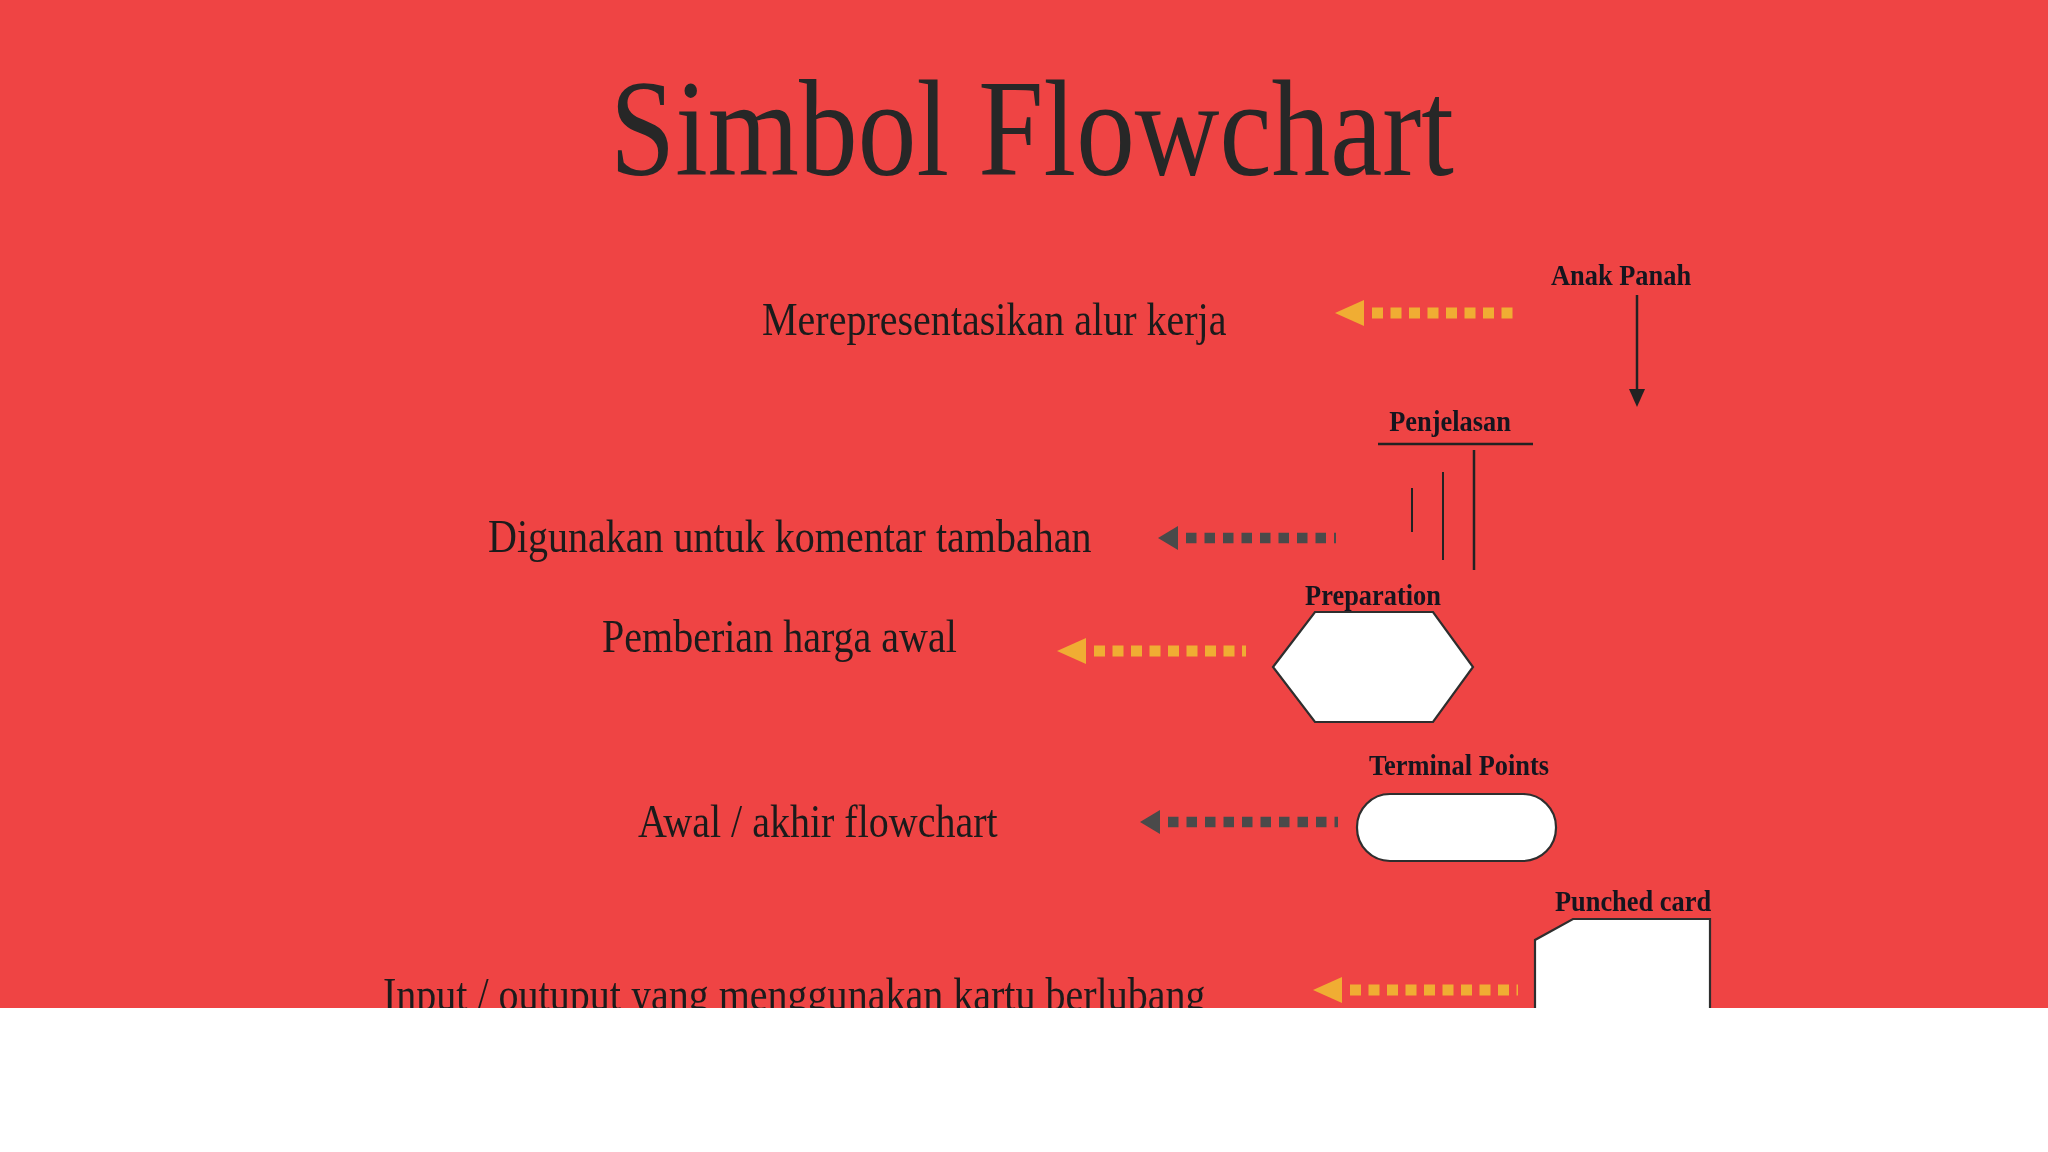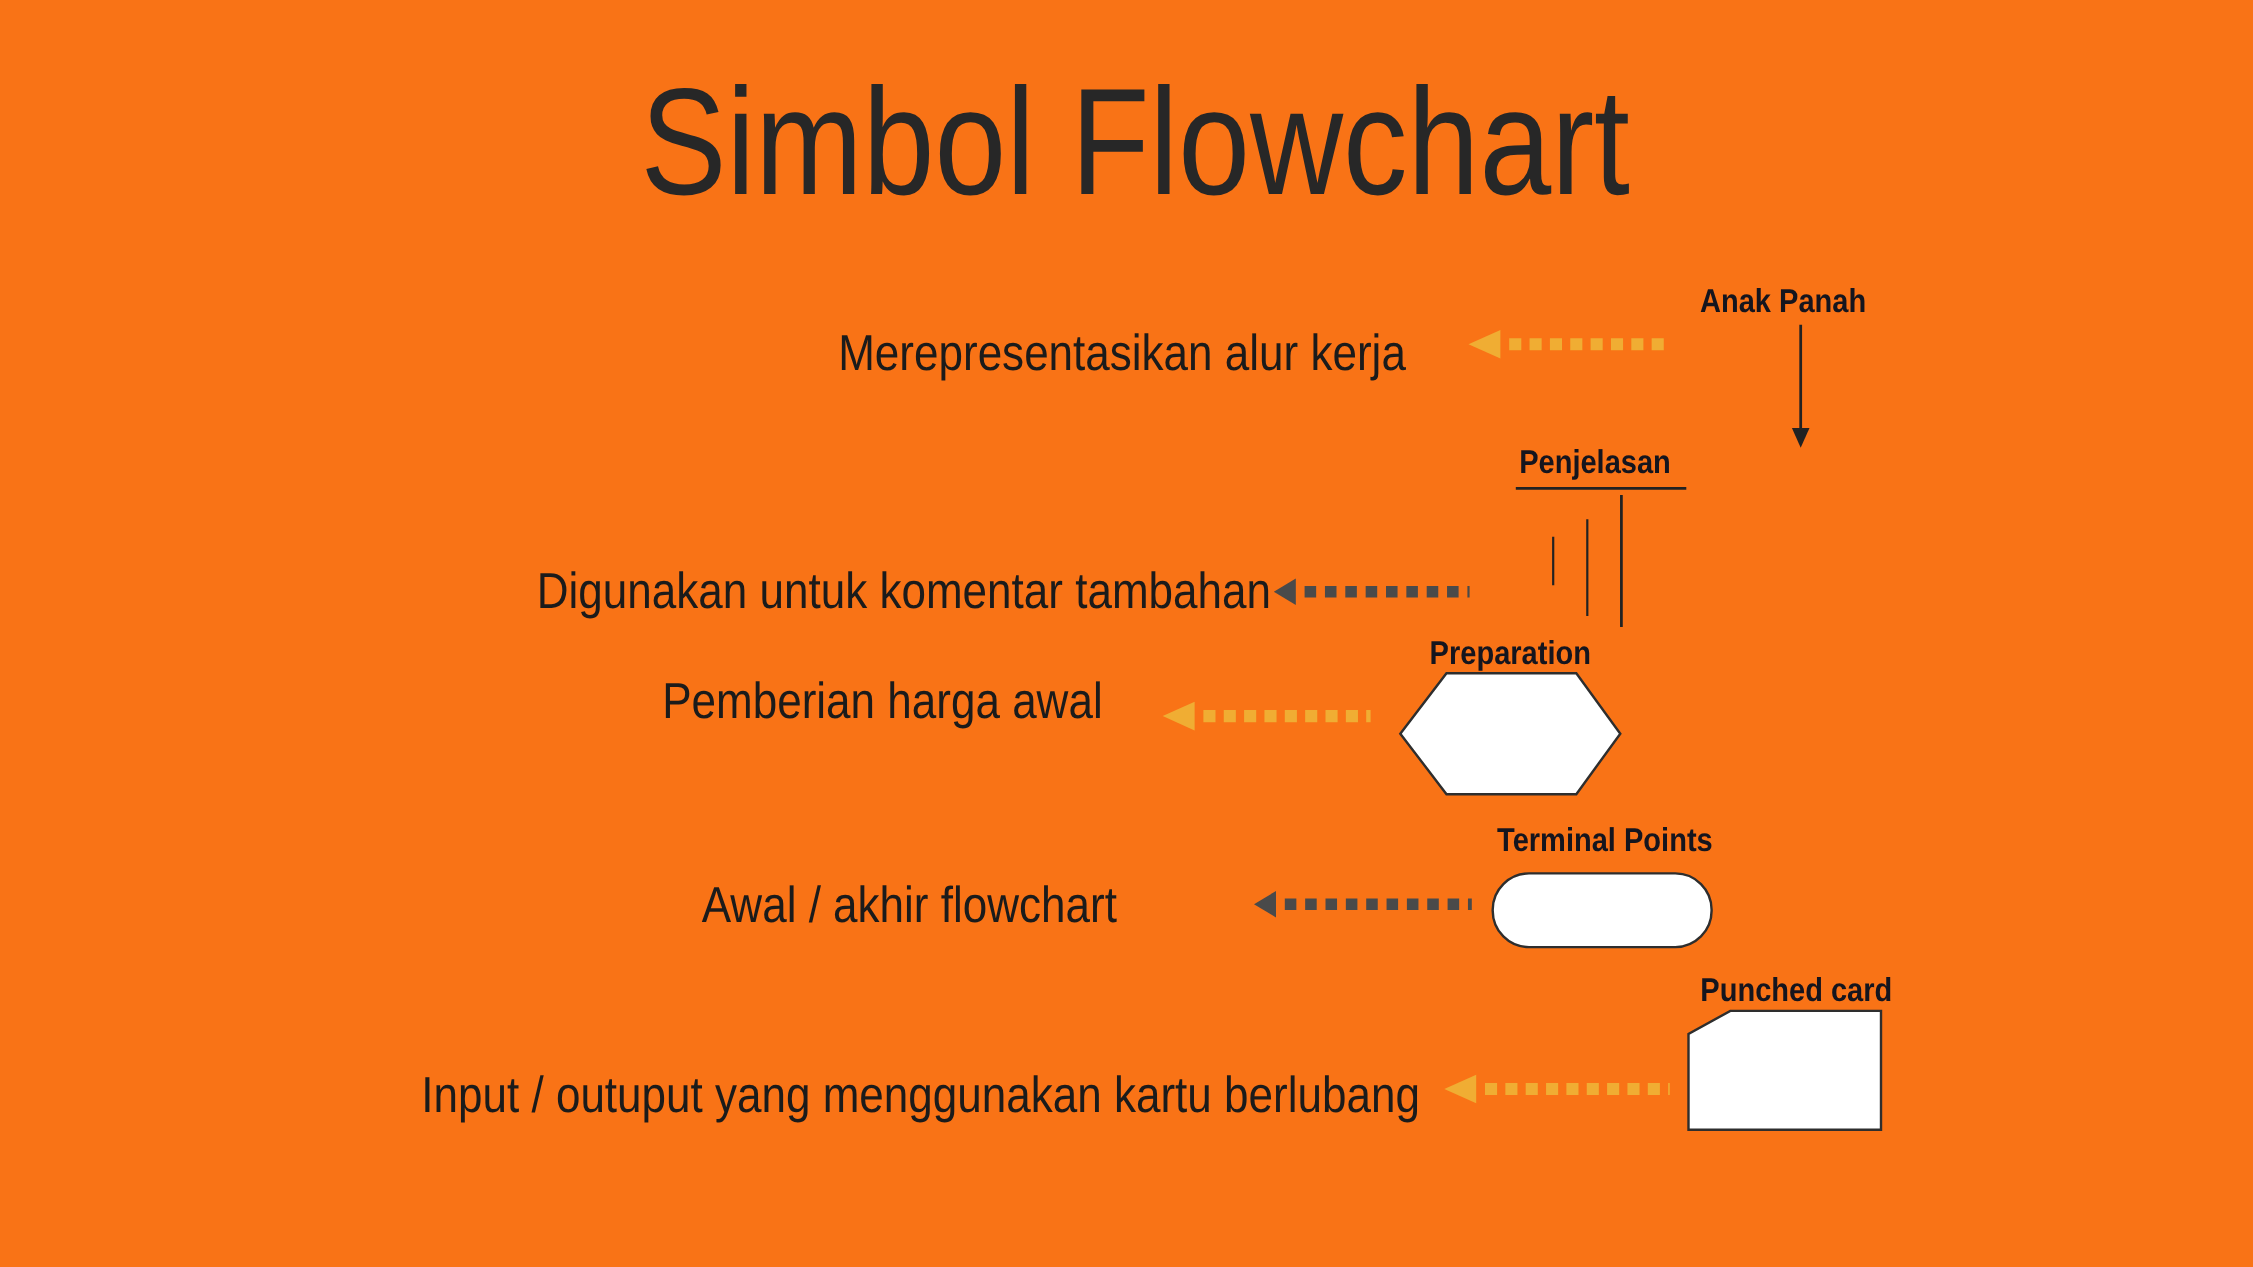--- a/index.html
+++ b/index.html
@@ -1,21 +1,21 @@
 <!DOCTYPE html>
 <html><head>
 <meta charset="utf-8">
 <style>
   html,body{margin:0;padding:0;background:#ffffff;}
   #stage{
     position:relative;
-    width:2048px;height:1152px;
-    background:#f97316;
+    width:2048px;height:1008px;
+    background:#ef4444;
     overflow:hidden;
-    font-family:Liberation Sans, sans-serif;
+    font-family:Liberation Serif, serif;
   }
   .title{
     position:absolute;
     left:1032px;top:50px;
     transform:translateX(-50%) scaleX(0.85);
     transform-origin:center top;
     font-size:138px;line-height:1.15;
     font-weight:400;color:#272727;
     white-space:nowrap;
   }

